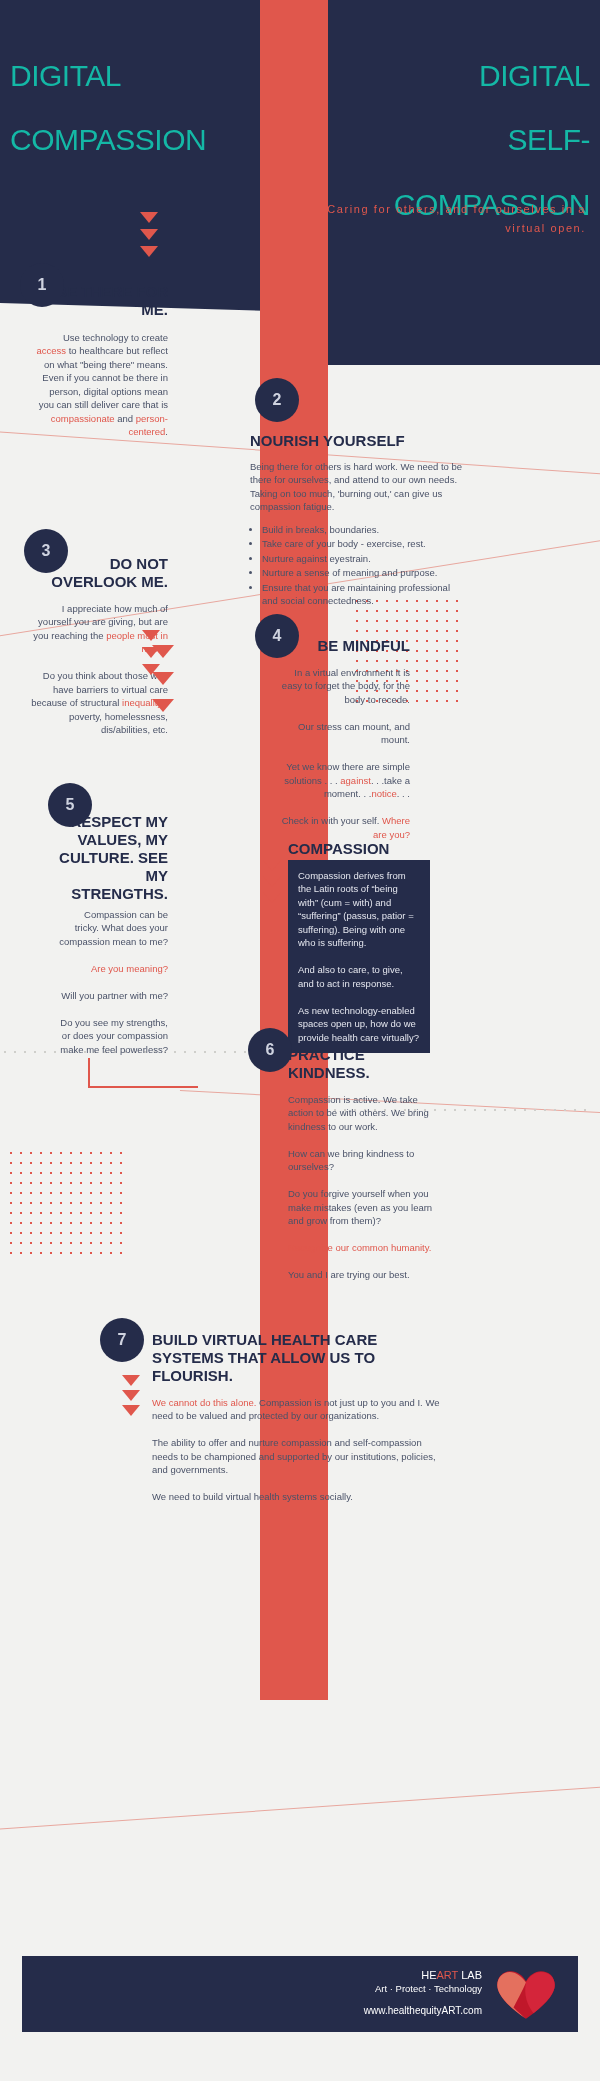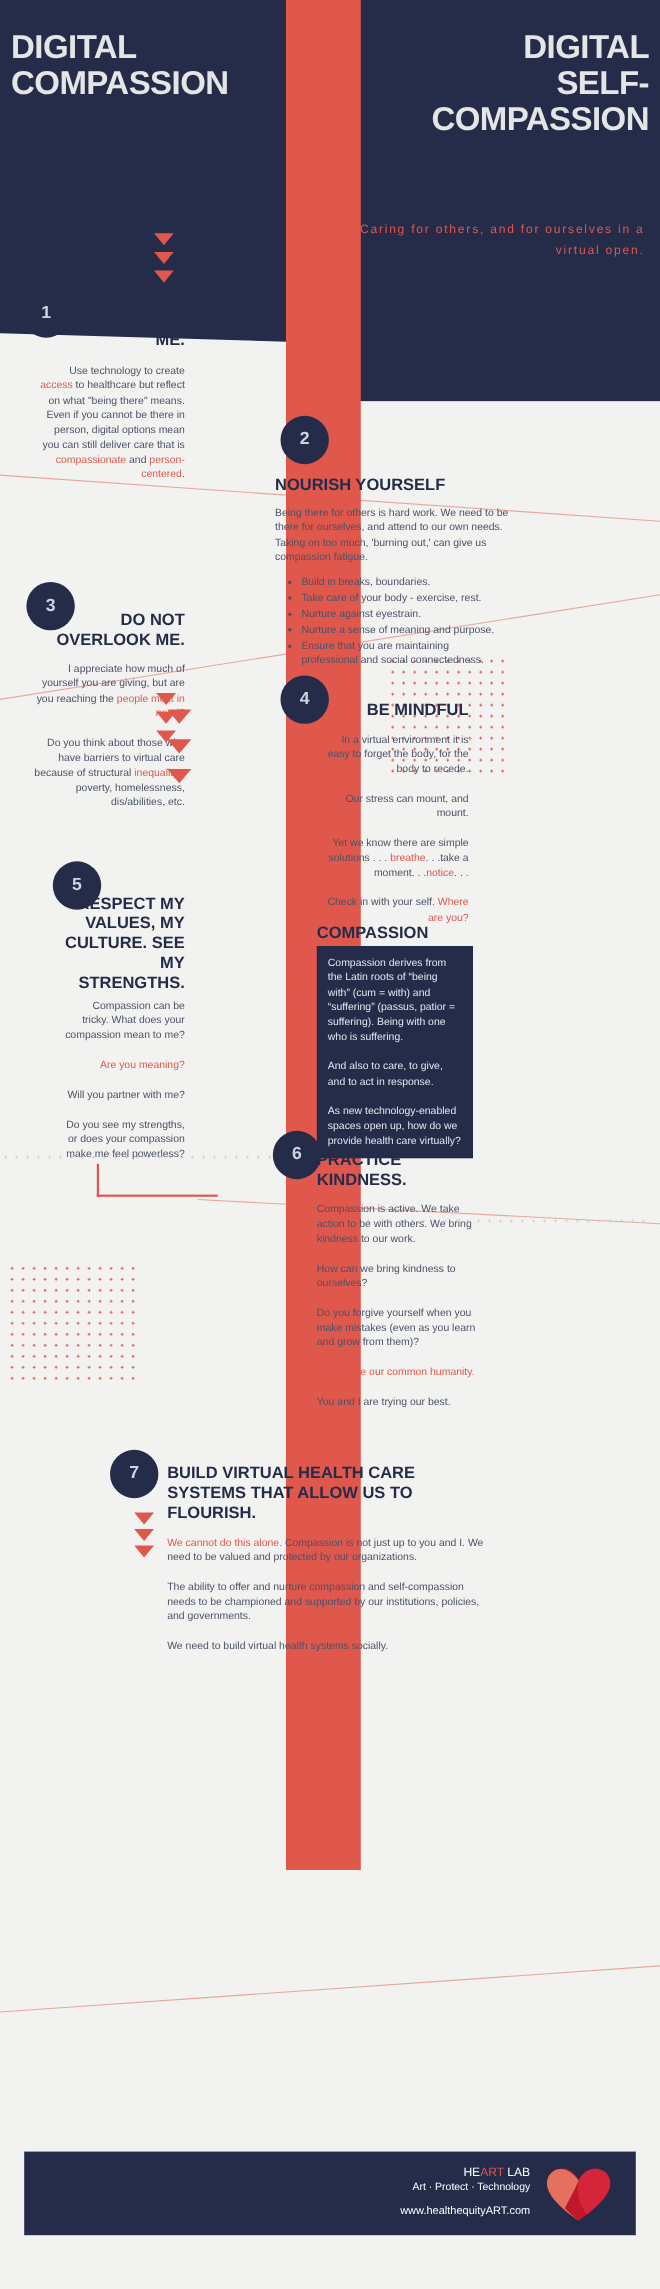--- a/index.html
+++ b/index.html
@@ -23,22 +23,22 @@
     background:#252c4a; z-index:2; overflow:hidden;
     clip-path: polygon(0 0, 600px 0, 600px 365px, 305px 365px, 305px 312px, 0 303px);
   }
   .header-left{
     position:absolute; left:10px; top:28px; width:240px; text-align:left;
   }
   .header-right{
     position:absolute; right:10px; top:28px; width:300px; text-align:right;
   }
   .bigtitle{
-    color:#e5e5e5; font-weight:bold; font-size:30px; line-height:1.08;
-    letter-spacing:-0.5px; text-transform:uppercase;
+    color:#14b8a6; font-weight:normal; font-size:30px; line-height:1.08;
+    letter-spacing:-0.5px; text-transform:uppercase;margin-top:32px;
   }
   .subtitle{
     position:absolute; right:14px; top:200px; width:290px; text-align:right;
     color:#e0574c; font-size:11px; letter-spacing:1.6px; line-height:1.75;
   }
 
   
   .thinline{ position:absolute; height:1px; background:#e8a79e; transform-origin:left center; z-index:1; }
 
   
@@ -54,21 +54,21 @@
     display:flex; align-items:center; justify-content:center; z-index:6;
   }
 
   
   .block{ position:absolute; z-index:5; }
   .h-ttl{ color:#252c4a; font-weight:bold; font-size:15px; line-height:1.2; text-transform:uppercase; }
   .body{ color:#4a5268; font-size:9.5px; line-height:1.42; }
   .accent{ color:#e0574c; }
   .right-al{ text-align:right; }
   .left-al{ text-align:left; }
-  ul.bul{ margin:12px; padding-left:12px; }
+  ul.bul{ margin:0; padding-left:12px; }
   ul.bul li{ margin-bottom:1px; color:#4a5268; font-size:9.5px; line-height:1.42; }
 
   
   .darkbox{
     position:absolute; background:#252c4a; color:#e4e6ee; padding:9px 10px;
     font-size:9.5px; line-height:1.42; z-index:5;
   }
 
   
   .dots{
@@ -171,23 +171,23 @@
 
   <div class="tri-stack" style="left:152px; top:645px; gap:14px;">
     <div class="tri"></div>
     <div class="tri"></div>
     <div class="tri"></div>
   </div>
 
   <div class="badge" style="left:255px; top:614px;">
     <span>4</span>
   </div>
-  <div class="block right-al" style="left:296px; top:637px; width:130px;">
+  <div class="block right-al" style="left:280px; top:637px; width:130px;">
     <div class="h-ttl">BE MINDFUL</div>
-    <div class="body" style="margin-top:11px;">In a virtual environment it is easy to forget the body, for the body to recede.<br><br>Our stress can mount, and mount.<br><br>Yet we know there are simple solutions . . . <span class="accent">breathe</span>. . .take a moment. . .<span class="accent">notice</span>. . .<br><br>Check in with your self. <span class="accent">Where are you?</span></div>
+    <div class="body" style="margin-top:11px;">In a virtual environment it is easy to forget the body, for the body to recede.<br><br>Our stress can mount, and mount.<br><br>Yet we know there are simple solutions . . . <span class="accent">against</span>. . .take a moment. . .<span class="accent">notice</span>. . .<br><br>Check in with your self. <span class="accent">Where are you?</span></div>
   </div>
 
   <div class="badge" style="left:48px; top:783px;">
     <span>5</span>
   </div>
   <div class="block right-al" style="left:58px; top:813px; width:110px;">
     <div class="h-ttl">RESPECT MY VALUES, MY CULTURE. SEE MY STRENGTHS.</div>
     <div class="body" style="margin-top:5px;">Compassion can be tricky. What does your compassion mean to me?<br><br><span class="accent">Are you meaning?</span><br><br>Will you partner with me?<br><br>Do you see my strengths, or does your compassion make me feel powerless?</div>
   </div>
 

